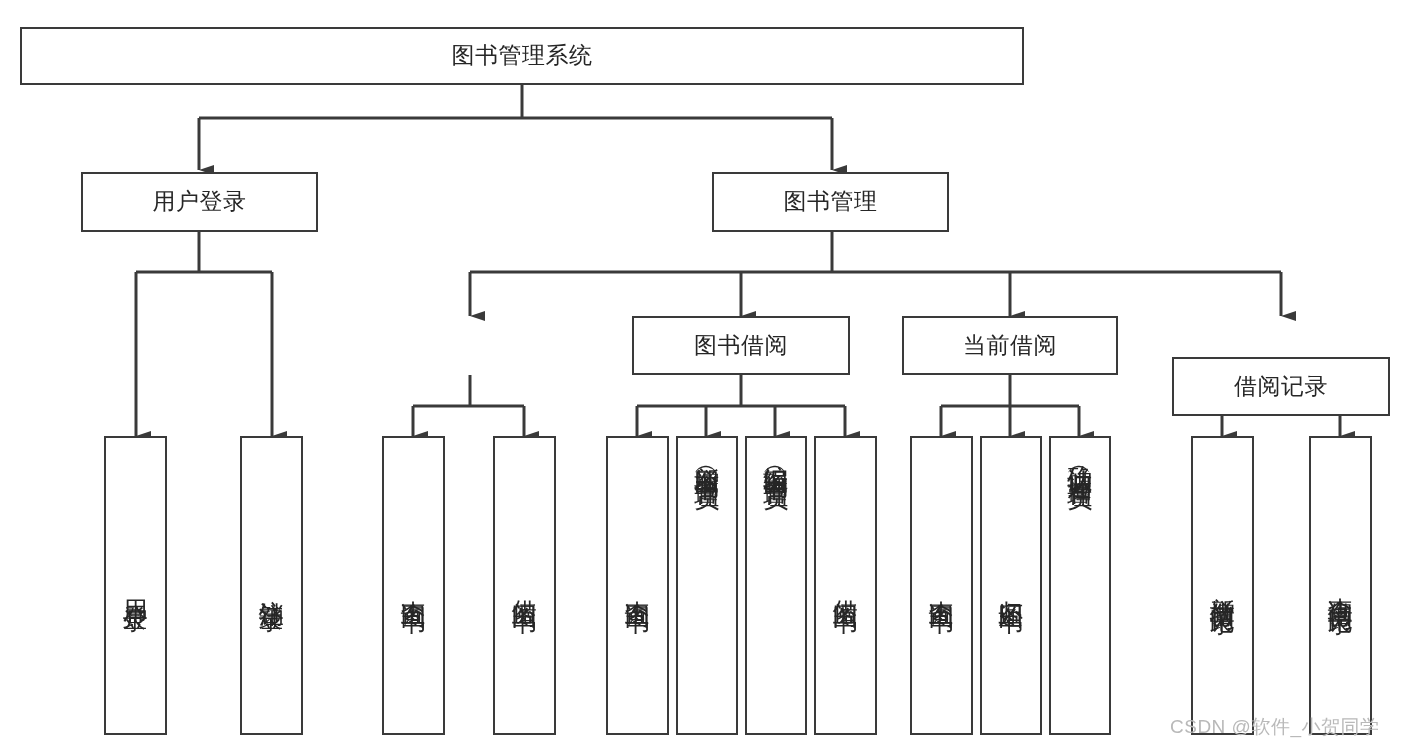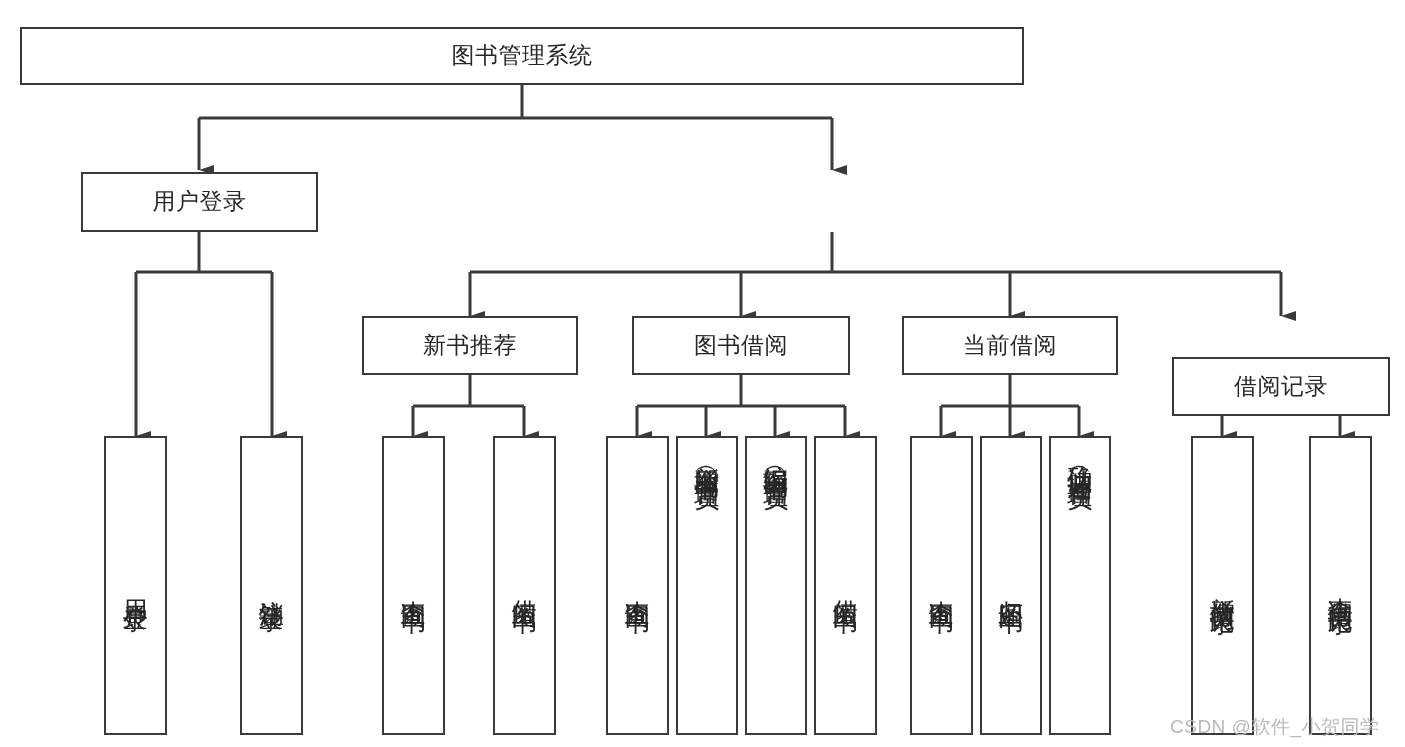--- a/index.html
+++ b/index.html
@@ -135,24 +135,24 @@
   </svg>
 
   <div class="node h" style="left:20px; top:14px; width:1004px; height:58px;margin-top:13px;">
     <span class="lbl">图书管理系统</span>
   </div>
 
   <div class="node h" style="left:81px; top:172px; width:237px; height:60px;">
     <span class="lbl">用户登录</span>
   </div>
 
-
-  <div class="node h" style="left:362px; top:316px; width:216px; height:59px;">
-    <span class="lbl">新书推荐</span>
-  </div>
+  <div class="node h" style="left:712px; top:172px; width:237px; height:60px;">
+    <span class="lbl">图书管理</span>
+  </div>
+
 
   <div class="node h" style="left:632px; top:316px; width:218px; height:59px;">
     <span class="lbl">图书借阅</span>
   </div>
 
   <div class="node h" style="left:902px; top:316px; width:216px; height:59px;">
     <span class="lbl">当前借阅</span>
   </div>
 
   <div class="node h" style="left:1172px; top:316px; width:218px; height:59px;margin-top:41px;">

